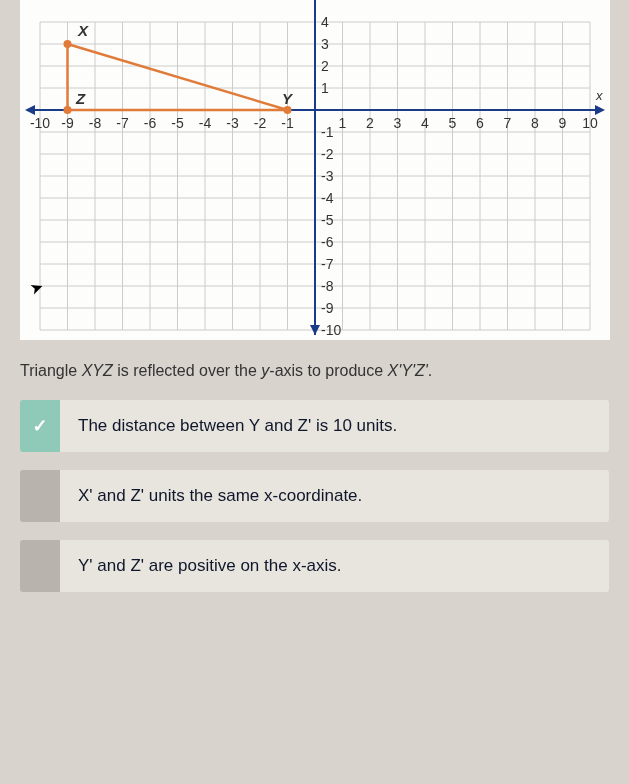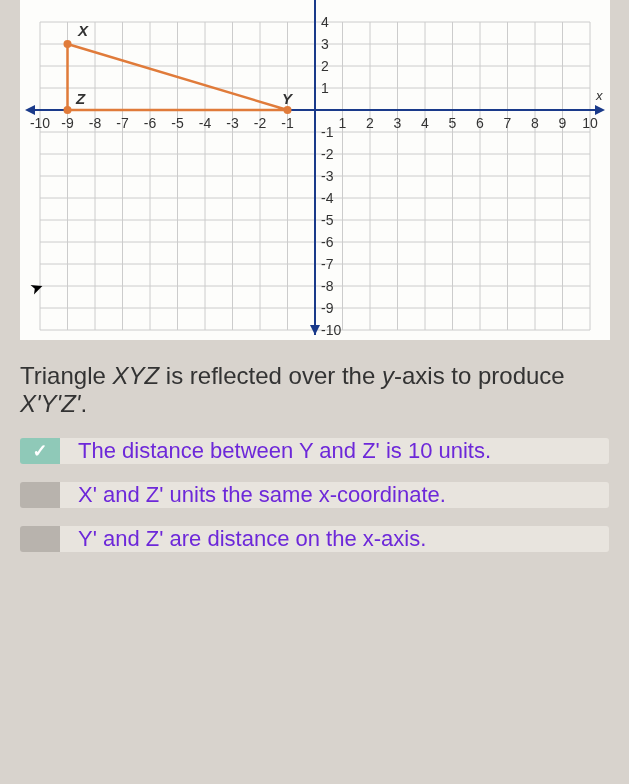--- a/index.html
+++ b/index.html
@@ -16,21 +16,21 @@
     width: 590px;
     height: 340px;
     margin: 0 auto;
     position: relative;
     background: #fdfdfb;
   }
   .question-area {
     padding: 12px 20px;
   }
   .prompt {
-    font-size: 24px;
+    font-size: 16px;
     color: #333;
     margin: 10px 0;
   }
   .italic { font-style: italic; }
   .options {
     margin-top: 20px;
   }
   .option {
     display: flex;
     align-items: stretch;
@@ -49,23 +49,23 @@
     background: #8fc9b8;
   }
   .checkmark {
     color: #fff;
     font-size: 18px;
     font-weight: bold;
   }
   .option-text {
     flex: 1;
     background: #e8e4de;
-    padding: 0 18px;
-    font-size: 22px;
-    color: #6d28d9;
+    padding: 16px 18px;
+    font-size: 17px;
+    color: #0f172a;
     border-radius: 0 3px 3px 0;
   }
   .cursor {
     position: absolute;
     left: 10px;
     top: 278px;
     font-size: 16px;
     color: #000;
     transform: rotate(-20deg);
   }
@@ -197,16 +197,16 @@
           <span class="checkmark">✓</span>
         </div>
       <div class="option-text">The distance between Y and Z' is 10 units.</div>
     </div>
     <div class="option">
       <div class="checkbox"></div>
       <div class="option-text">X' and Z' units the same x-coordinate.</div>
     </div>
     <div class="option">
       <div class="checkbox"></div>
-      <div class="option-text">Y' and Z' are distance on the x-axis.</div>
+      <div class="option-text">Y' and Z' are positive on the x-axis.</div>
     </div>
   </div>
 </div>
 
 </body></html>

